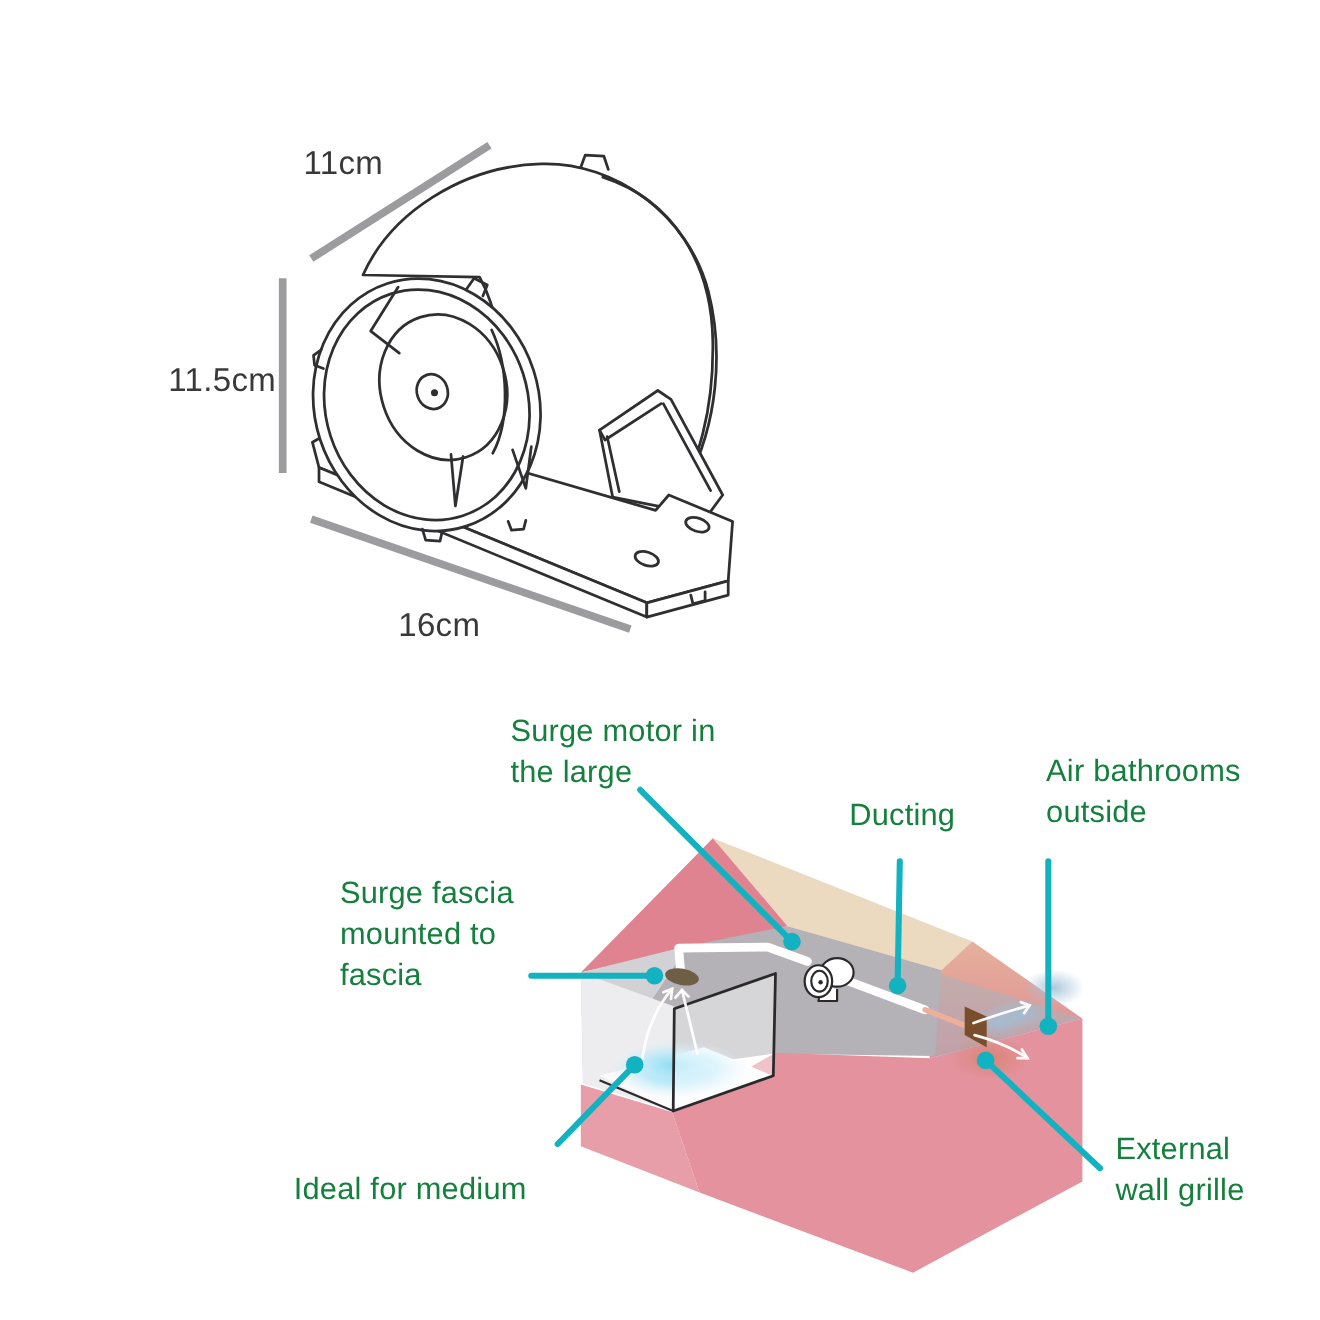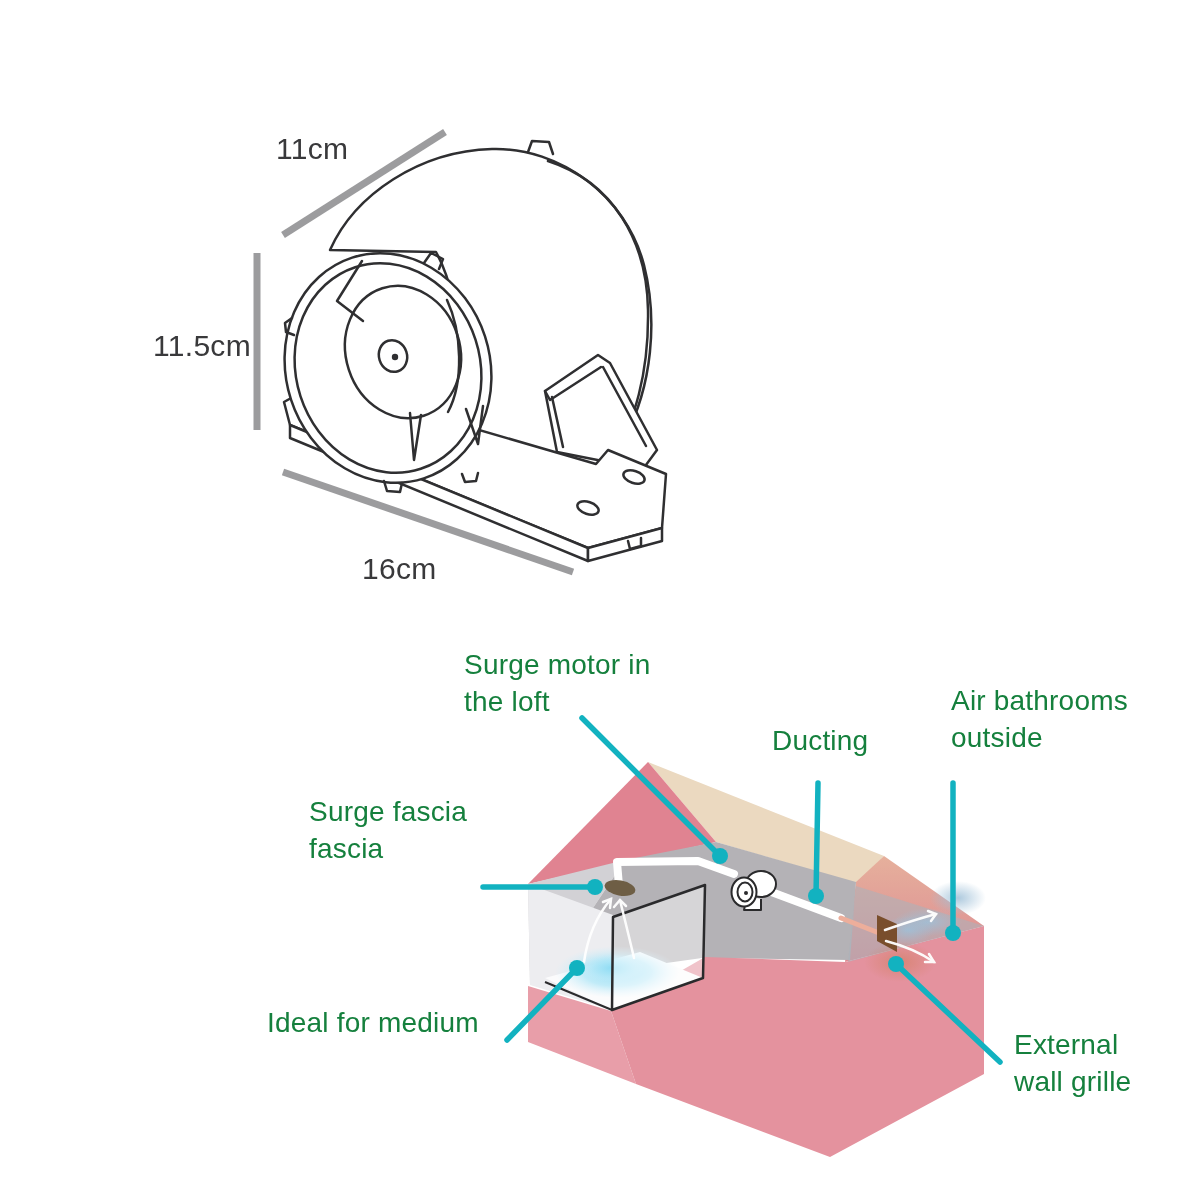--- a/index.html
+++ b/index.html
@@ -169,36 +169,37 @@
       <circle cx="896" cy="964" r="8" stroke="none"></circle>
     </g>
   </svg>
 
   <div class="dim" style="left:276px;top:132px">11cm</div>
   <div class="dim" style="left:153px;top:329px">11.5cm</div>
   <div class="dim" style="left:362px;top:552px">16cm</div>
 
   <div class="lbl" style="left:464px;top:646px">
     <div>Surge motor in</div>
-    <div>the loft</div>
+    <div>the large</div>
   </div>
 
   <div class="lbl" style="left:772px;top:722px">Ducting</div>
 
   <div class="lbl" style="left:951px;top:682px">
     <div>Air bathrooms</div>
     <div>outside</div>
   </div>
 
   <div class="lbl" style="left:309px;top:793px">
     <div>Surge fascia</div>
+    <div>mounted to</div>
     <div>fascia</div>
   </div>
 
-  <div class="lbl" style="left:267px;top:1004px">
+  <div class="lbl" style="left:267px;top:1062px">
     <div>Ideal for medium</div>
   </div>
 
   <div class="lbl" style="left:1014px;top:1026px">
     <div>External</div>
     <div>wall grille</div>
   </div>
 
 </div>
 

